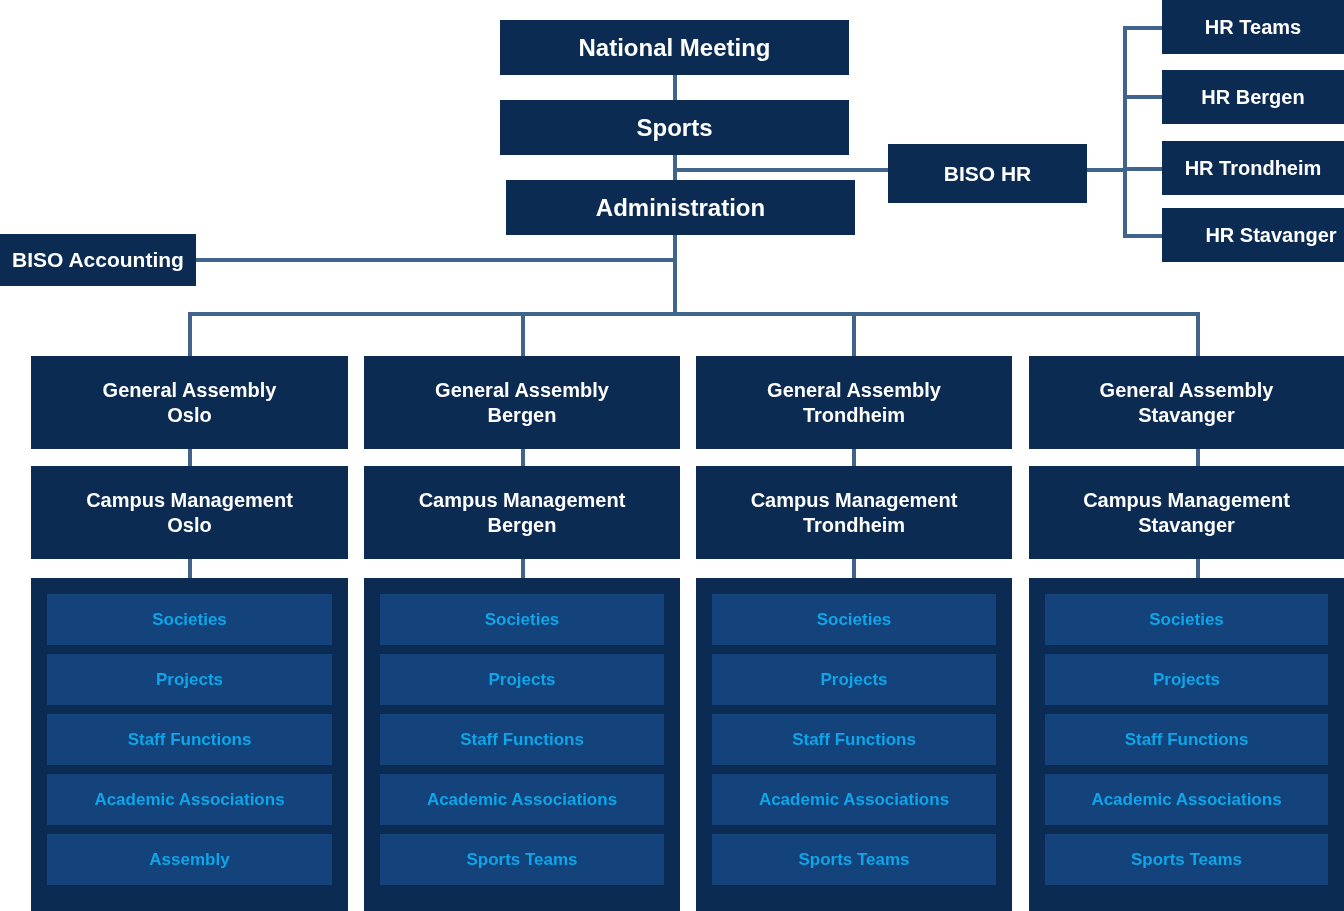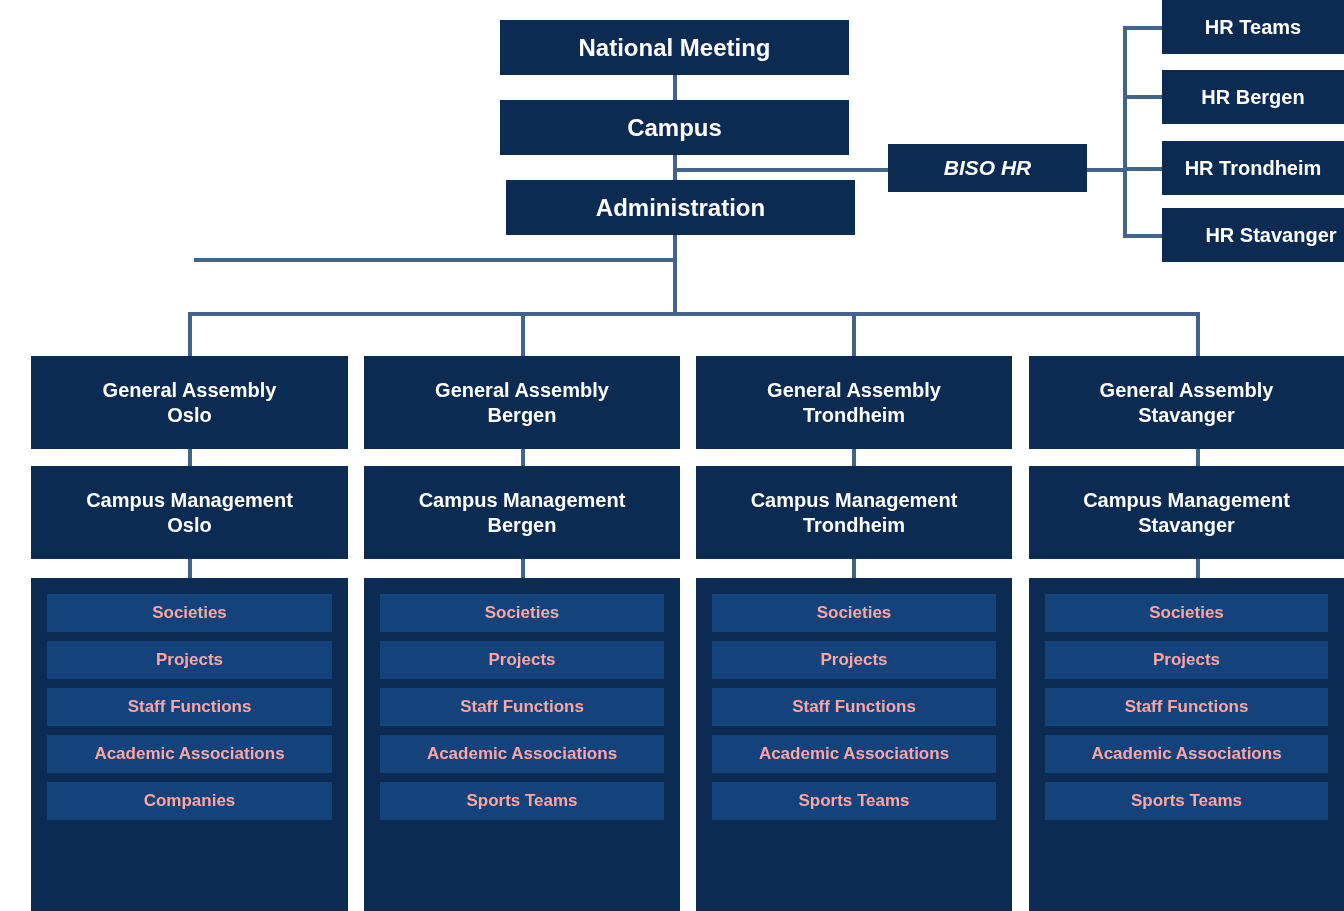--- a/index.html
+++ b/index.html
@@ -32,26 +32,26 @@
   .panel{
     position:absolute;
     background:#0C2B52;
     box-sizing:border-box;
     padding:16px;
     z-index:3;
     display:flex;flex-direction:column;gap:9px;
   }
   .chip{
     background:#14427A;
-    color:#fca5a5;
+    color:#0ea5e9;
     font-weight:bold;
     font-size:17px;
     text-align:center;
     display:flex;align-items:center;justify-content:center;
-    height:38px;
+    height:51px;
     box-sizing:border-box;
   }
 </style>
 </head>
 <body>
 
 <div id="stage">
 
   <div class="conn v" style="left:673px;top:74px;height:28px;"></div>
 
@@ -83,59 +83,62 @@
   <div class="conn v" style="left:188px;top:554px;height:26px;"></div>
   <div class="conn v" style="left:521px;top:554px;height:26px;"></div>
   <div class="conn v" style="left:852px;top:554px;height:26px;"></div>
   <div class="conn v" style="left:1196px;top:554px;height:26px;"></div>
 
   <div class="node" style="left:500px;top:20px;width:349px;height:55px;font-size:24px;">
     <span>National Meeting</span>
   </div>
 
   <div class="node" style="left:500px;top:100px;width:349px;height:55px;font-size:24px;">
-    <span>Campus</span>
+    <span>Sports</span>
   </div>
 
   <div class="node" style="left:500px;top:180px;width:349px;height:55px;font-size:24px;margin-left:6px;">
     <span>Administration</span>
   </div>
 
-  <div class="node" style="left:888px;top:144px;width:199px;height:48px;font-size:21px;font-style:italic;">
+  <div class="node" style="left:888px;top:144px;width:199px;height:59px;font-size:21px;">
     <span>BISO HR</span>
   </div>
 
   <div class="node" style="left:1162px;top:0px;width:182px;height:54px;font-size:20px;">
     <span>HR Teams</span>
   </div>
   <div class="node" style="left:1162px;top:70px;width:182px;height:54px;font-size:20px;">
     <span>HR Bergen</span>
   </div>
   <div class="node" style="left:1162px;top:141px;width:182px;height:54px;font-size:20px;justify-content:center;">
     <span>HR Trondheim</span>
   </div>
   <div class="node" style="left:1162px;top:208px;width:182px;height:54px;font-size:20px;padding-left:36px;">
     <span>HR Stavanger</span>
   </div>
 
+  <div class="node" style="left:0px;top:234px;width:196px;height:52px;font-size:21px;">
+    <span>BISO Accounting</span>
+  </div>
 
   <div class="node" style="left:31px;top:356px;width:317px;height:93px;font-size:20px;flex-direction:column;">
     <span>General Assembly</span>
     <span class="l2">Oslo</span>
   </div>
   <div class="node" style="left:31px;top:466px;width:317px;height:93px;font-size:20px;flex-direction:column;">
     <span>Campus Management</span>
     <span class="l2">Oslo</span>
   </div>
   <div class="panel" style="left:31px;top:578px;width:317px;height:345px;">
     <div class="chip">Societies</div>
     <div class="chip">Projects</div>
     <div class="chip">Staff Functions</div>
     <div class="chip">Academic Associations</div>
-    <div class="chip">Companies</div>
+    <div class="chip">Assembly</div>
   </div>
 
   <div class="node" style="left:364px;top:356px;width:316px;height:93px;font-size:20px;flex-direction:column;">
     <span>General Assembly</span>
     <span class="l2">Bergen</span>
   </div>
   <div class="node" style="left:364px;top:466px;width:316px;height:93px;font-size:20px;flex-direction:column;">
     <span>Campus Management</span>
     <span class="l2">Bergen</span>
   </div>

